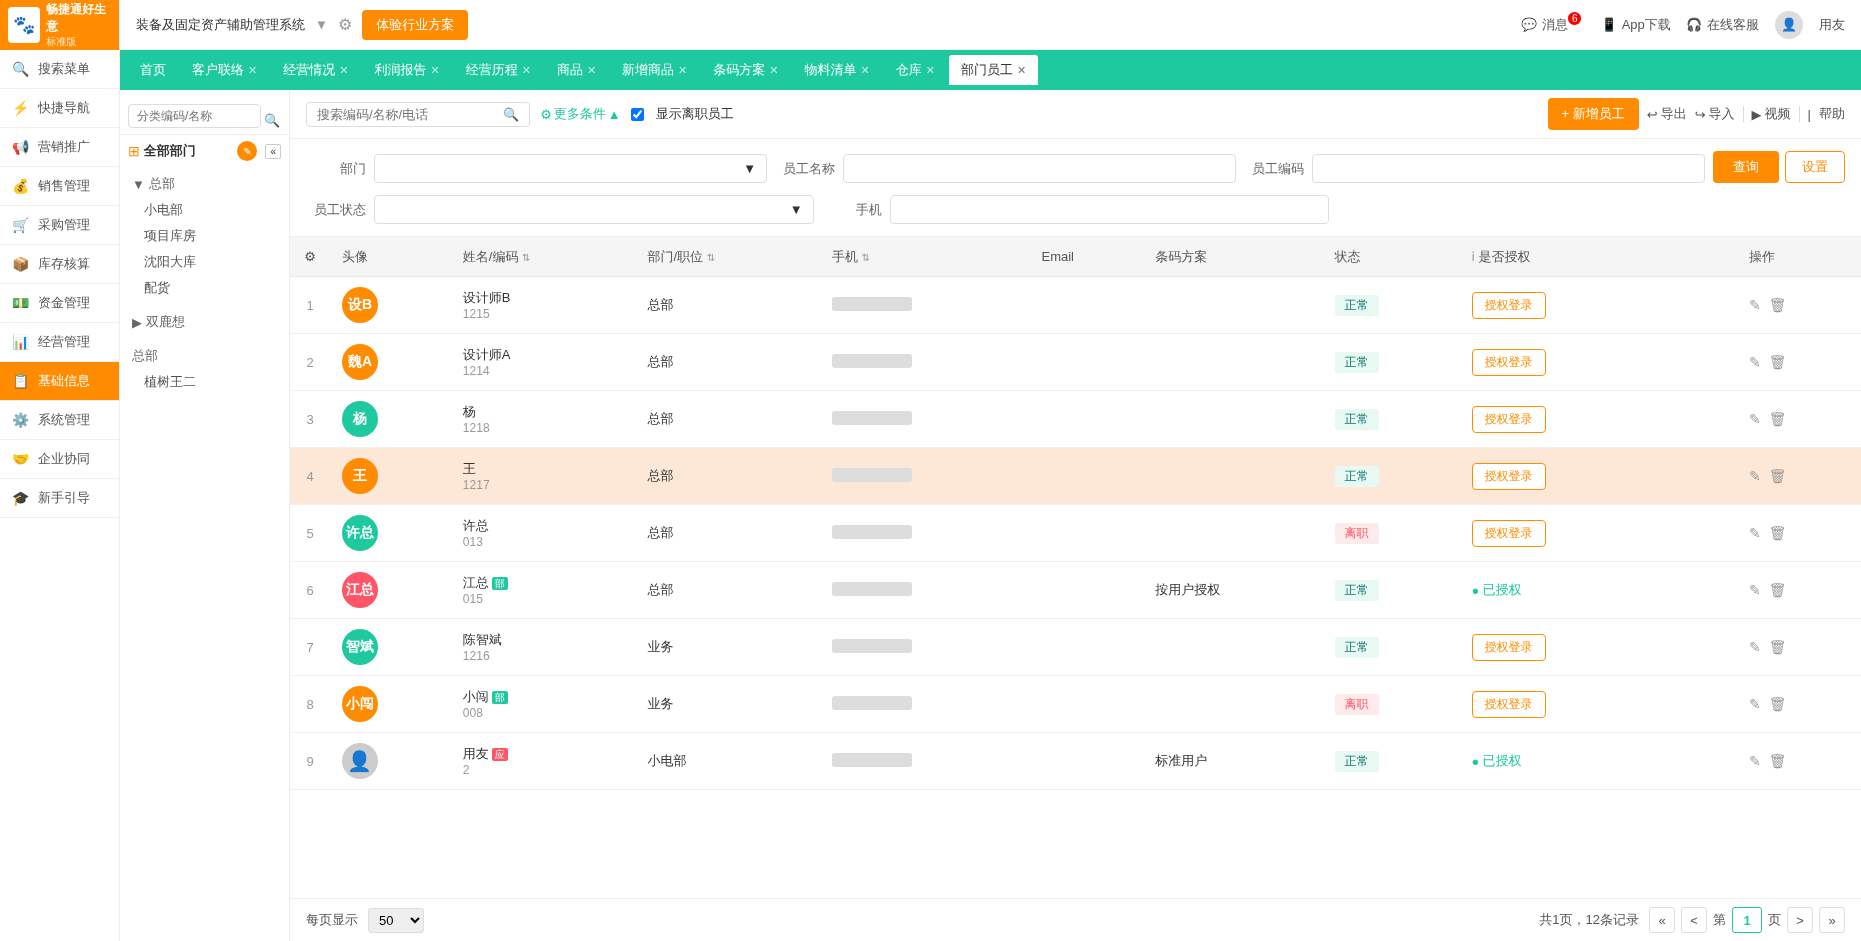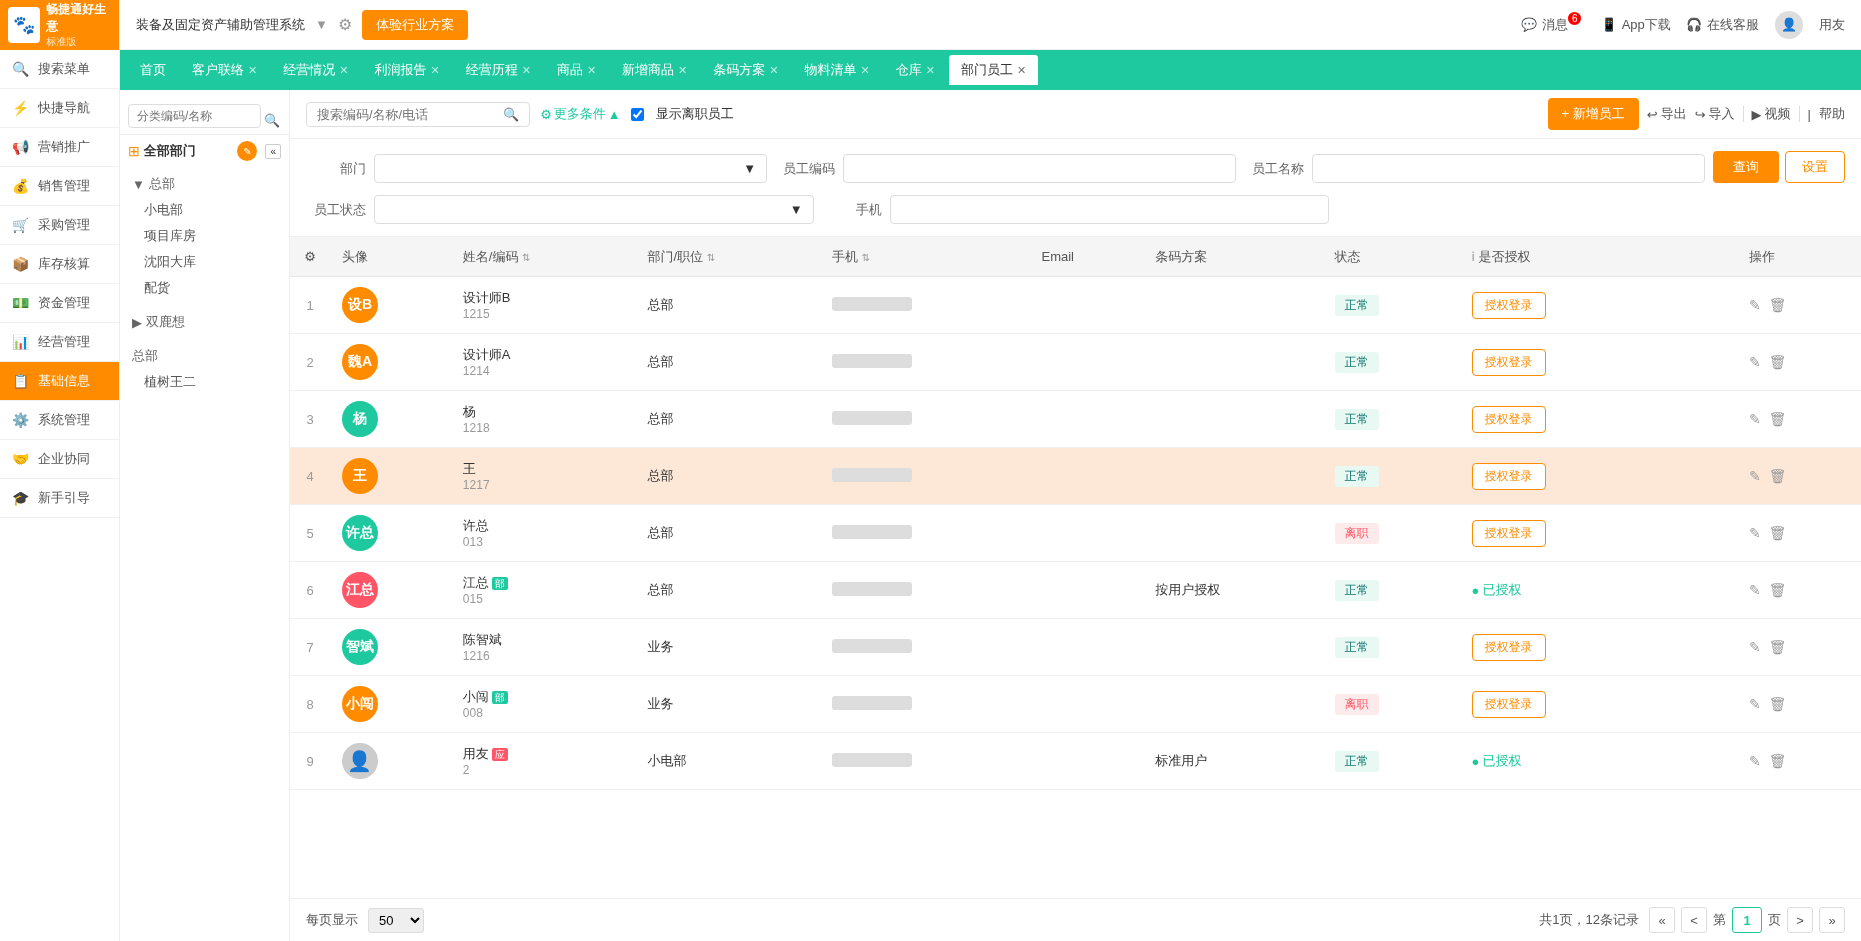--- a/index.html
+++ b/index.html
@@ -312,25 +312,25 @@
       <div class="filter-form">
         <div class="filter-row">
           <div class="filter-item">
             <span class="filter-label">部门</span>
             <div class="filter-select" style="flex:1;">
               <span style="flex:1;color:#ccc;"></span>
               <span>▼</span>
             </div>
           </div>
           <div class="filter-item">
+            <span class="filter-label">员工名称</span>
+            <input type="text" class="filter-input" style="flex: 1 1 0%;">
+          </div>
+          <div class="filter-item">
             <span class="filter-label">员工编码</span>
-            <input type="text" class="filter-input" style="flex: 1 1 0%;">
-          </div>
-          <div class="filter-item">
-            <span class="filter-label">员工名称</span>
             <input type="text" class="filter-input" style="flex: 1 1 0%;">
           </div>
           <div style="display:flex;gap:6px;align-items:center;">
             <button class="btn-search">查询</button>
             <button class="btn-reset">设置</button>
           </div>
         </div>
         <div class="filter-row">
           <div class="filter-item">
             <span class="filter-label">员工状态</span>

